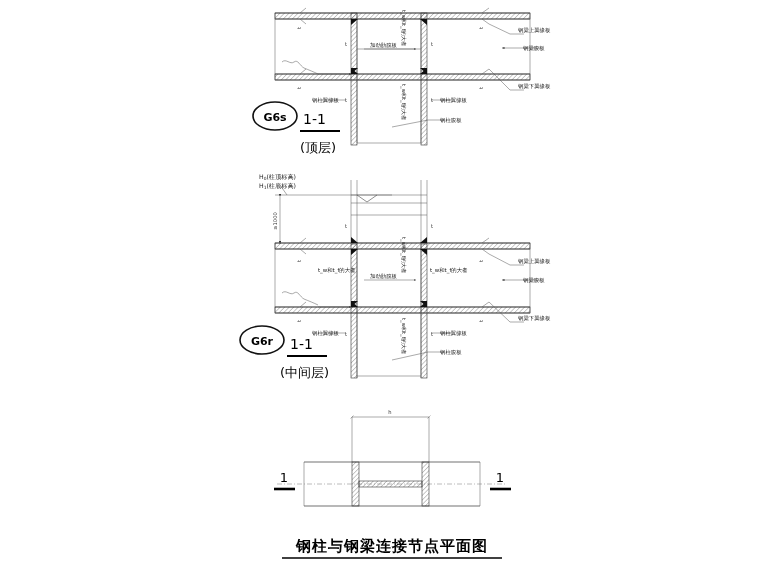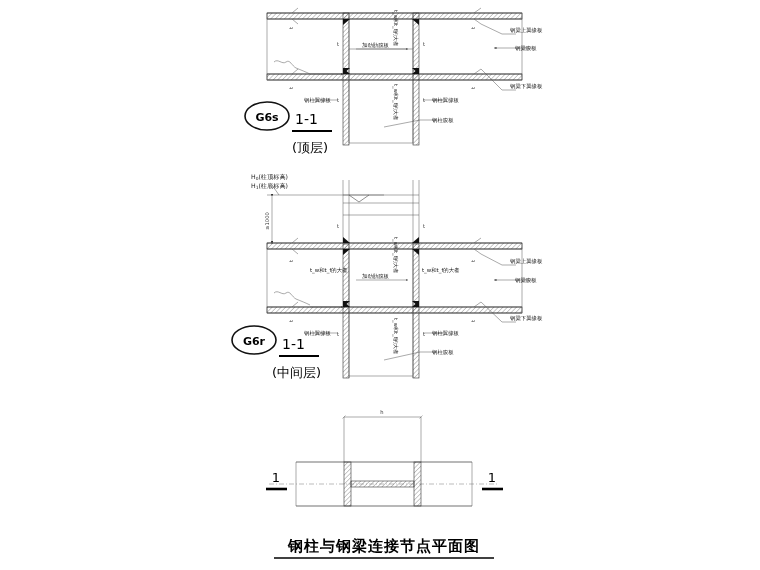--- a/index.html
+++ b/index.html
@@ -1,21 +1,21 @@
 <!DOCTYPE html>
 <html><head>
 <meta charset="utf-8">
 <style>
   html,body{margin:0;padding:0;background:#ffffff;}
   body{
     width:760px;height:570px;position:relative;overflow:hidden;
     font-family:"DejaVu Sans","Liberation Sans",sans-serif;
     color:#000;
   }
-  .stage{position:absolute;left:4px;top:0;width:738px;height:570px;}
+  .stage{position:absolute;left:12px;top:0;width:738px;height:570px;}
   svg{display:block;}
   .cnlabel{
     font-family:"DejaVu Sans","Liberation Sans",sans-serif;
     font-size:5.4px; fill:#1a1a1a; letter-spacing:0px;
   }
   .cnlabel-v{
     font-family:"DejaVu Sans","Liberation Sans",sans-serif;
     font-size:5.2px; fill:#1a1a1a;
   }
   .dimtxt{

